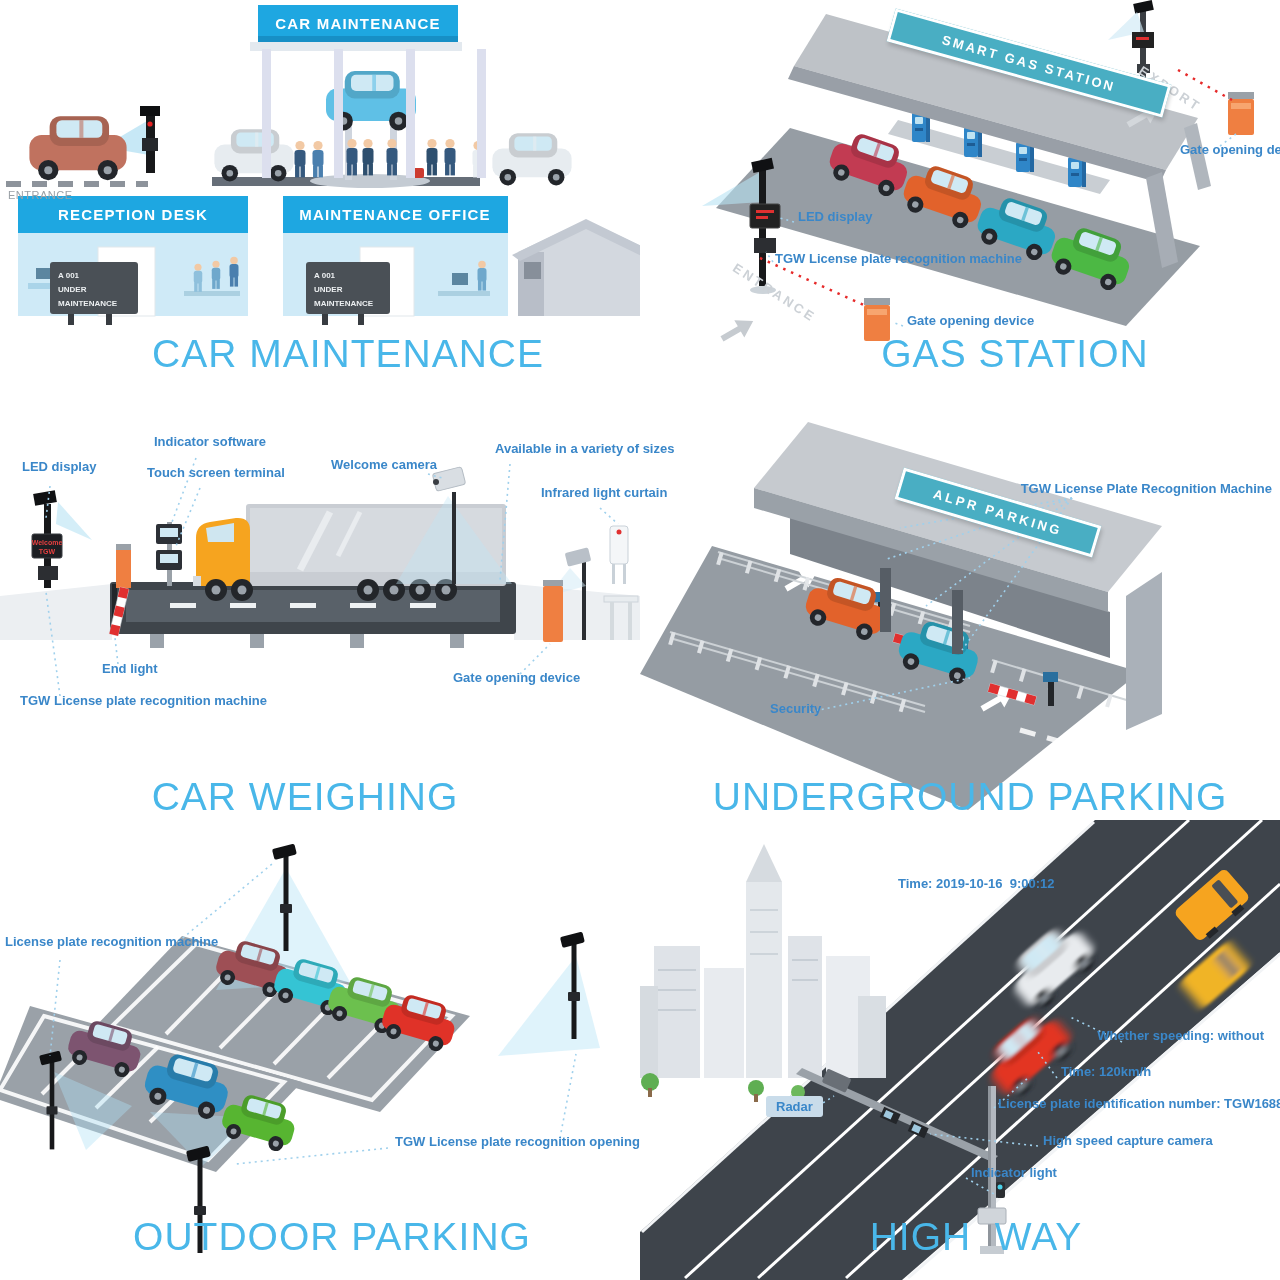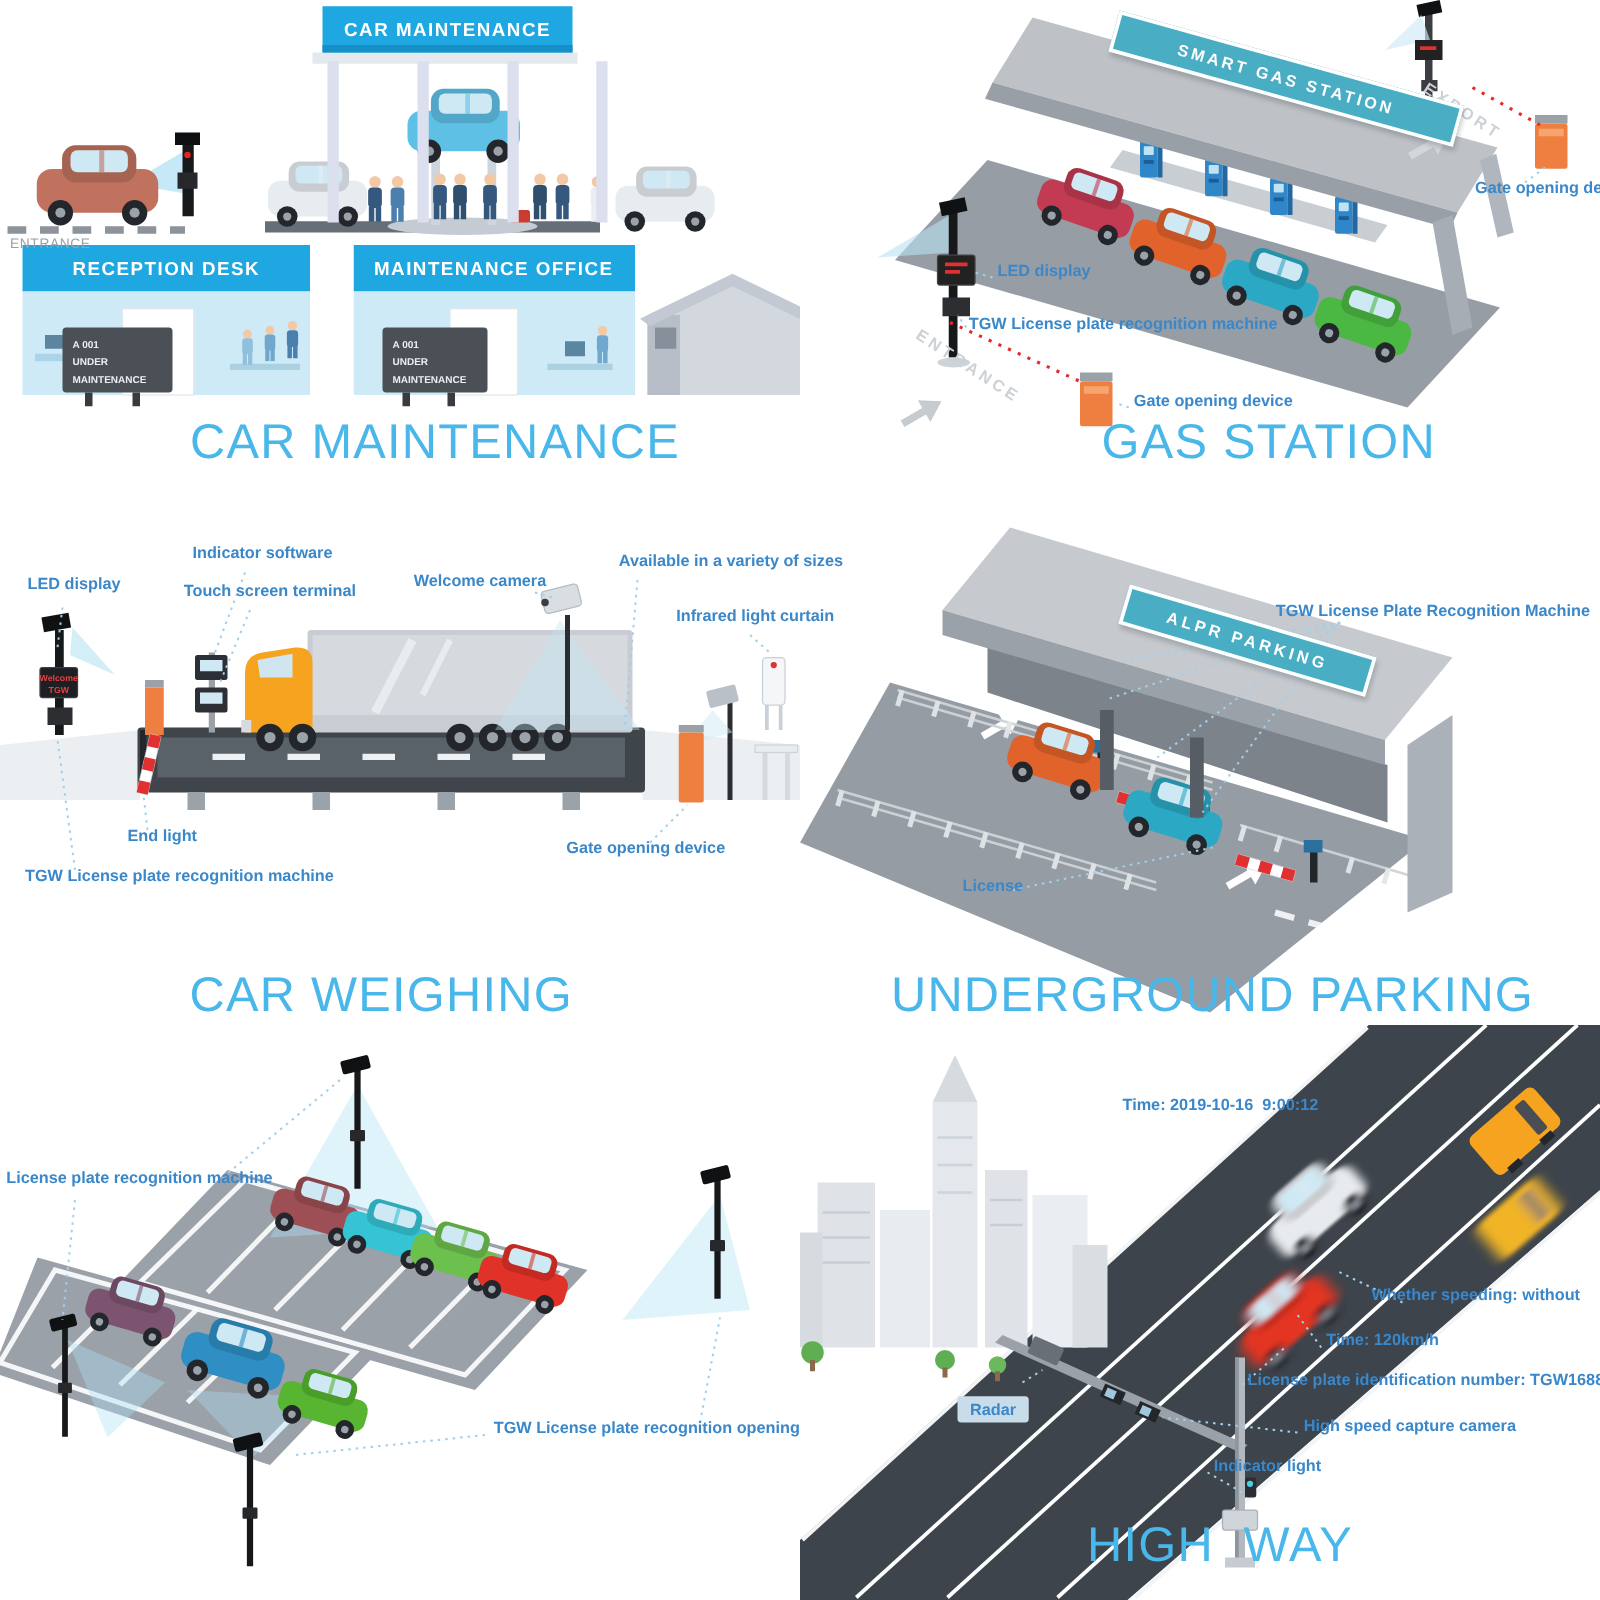--- a/index.html
+++ b/index.html
@@ -12,21 +12,21 @@
   .lbl.gray{color:#9aa0a6;font-weight:400;font-size:11px;letter-spacing:.5px;}
   .lbl.rot{color:#ccd1d6;font-weight:700;letter-spacing:3px;font-size:13px;z-index:3;}
   .title{position:absolute;left:0;width:100%;text-align:center;
          font:400 39px "Liberation Sans",sans-serif;color:#49b7e9;letter-spacing:1px;
          white-space:pre;z-index:5;}
   .iso-sign{position:absolute;display:flex;align-items:center;justify-content:center;
             background:#49aec3;border:3px solid #fff;color:#fff;font-weight:700;
             letter-spacing:2.5px;font-size:13px;z-index:4;white-space:pre;
             box-shadow:2px 3px 4px rgba(0,0,0,.18);}
   .badge{position:absolute;background:#c9dcea;color:#3a87c9;
-         font:600 13px "Liberation Sans",sans-serif;padding:3px 10px;border-radius:3px;z-index:6;margin-top:21px;}
+         font:600 13px "Liberation Sans",sans-serif;padding:3px 10px;border-radius:3px;z-index:6;}
   .bannertxt{font:700 15px "Liberation Sans",sans-serif;fill:#fff;letter-spacing:1.2px;text-anchor:middle;}
   .signtxt{font:700 8px "Liberation Sans",sans-serif;fill:#eceff1;}
   .ledtxt{font:700 7px "Liberation Sans",sans-serif;fill:#e84040;text-anchor:middle;}
   .leader{stroke:#9fd0ec;stroke-width:1.6;stroke-dasharray:2 4;fill:none;}
   .reddot{stroke:#e62a2a;stroke-width:2.5;stroke-dasharray:2.5 6;fill:none;}
 </style>
 </head>
 <body>
 
 <div class="stage">
@@ -403,21 +403,21 @@
       </g>
 
       <line x1="432" y1="98" x2="260" y2="128" class="leader"></line>
       <line x1="432" y1="98" x2="244" y2="160" class="leader"></line>
       <line x1="432" y1="98" x2="286" y2="206" class="leader"></line>
       <line x1="432" y1="98" x2="322" y2="250" class="leader"></line>
       <line x1="170" y1="312" x2="330" y2="278" class="leader"></line>
     </svg>
     <div class="iso-sign" style="left:255px;top:96px;width:200px;height:27px;transform:rotate(16.5deg);letter-spacing:3px">ALPR PARKING</div>
     <div class="lbl" style="right:8px;top:82px">TGW License Plate Recognition Machine</div>
-    <div class="lbl" style="left:130px;top:302px">License</div>
+    <div class="lbl" style="left:130px;top:302px">Security</div>
     <div class="title" style="top:375px;transform:translateX(10px)">UNDERGROUND PARKING</div>
   </div>
 
   <div class="panel" style="left:0;top:820px;width:640px;height:460px">
     <svg viewBox="0 0 640 460" width="640" height="460">
 
       <g>
         <polygon points="182,116 470,196 380,292 92,210" fill="#9aa1a8"></polygon>
         <polygon points="196,124 452,196 372,280 112,206" fill="none" stroke="#fff" stroke-width="4" opacity="0.9"></polygon>
         <line x1="236" y1="142" x2="166" y2="214" stroke="#fff" stroke-width="4" opacity="0.9"></line>
@@ -452,20 +452,21 @@
       <use href="#campole" transform="translate(52,242) scale(0.92)"></use>
       <use href="#campole" transform="translate(200,338)"></use>
 
       <line x1="178" y1="122" x2="272" y2="44" class="leader"></line>
       <line x1="60" y1="140" x2="50" y2="236" class="leader"></line>
       <line x1="388" y1="328" x2="236" y2="344" class="leader"></line>
       <line x1="560" y1="318" x2="576" y2="234" class="leader"></line>
     </svg>
     <div class="lbl" style="left:5px;top:115px">License plate recognition machine</div>
     <div class="lbl" style="left:395px;top:315px">TGW License plate recognition opening</div>
+    <div class="title" style="top:395px;transform:translateX(12px)">OUTDOOR PARKING</div>
   </div>
 
   <div class="panel" style="left:640px;top:820px;width:640px;height:460px">
     <svg viewBox="0 0 640 460" width="640" height="460">
 
       <polygon points="455,0 640,0 640,132 262,460 0,460 0,412" fill="#3e444b"></polygon>
       <line x1="454" y1="2" x2="2" y2="412" stroke="#f2f4f6" stroke-width="3"></line>
       <line x1="549" y1="0" x2="45" y2="458" stroke="#fff" stroke-width="3"></line>
       <line x1="622" y1="0" x2="118" y2="458" stroke="#fff" stroke-width="3"></line>
       <line x1="640" y1="64" x2="206" y2="458" stroke="#fff" stroke-width="3"></line>

